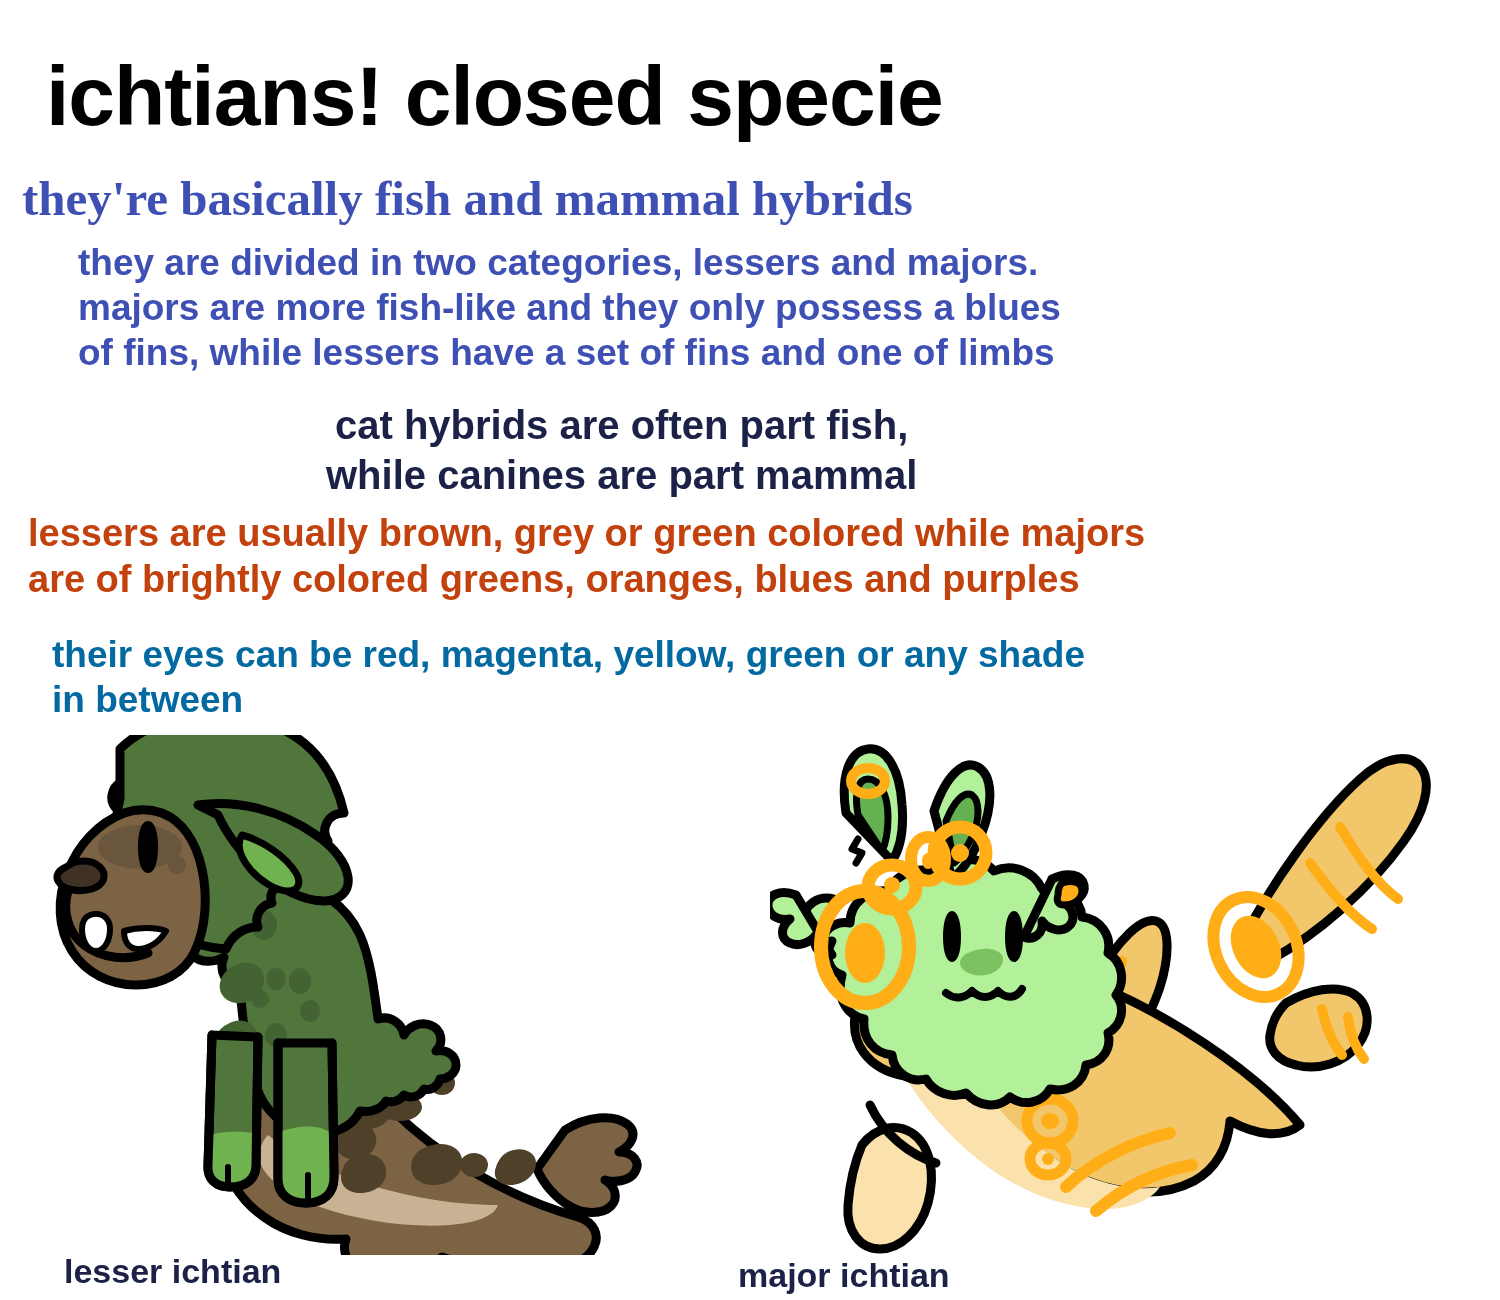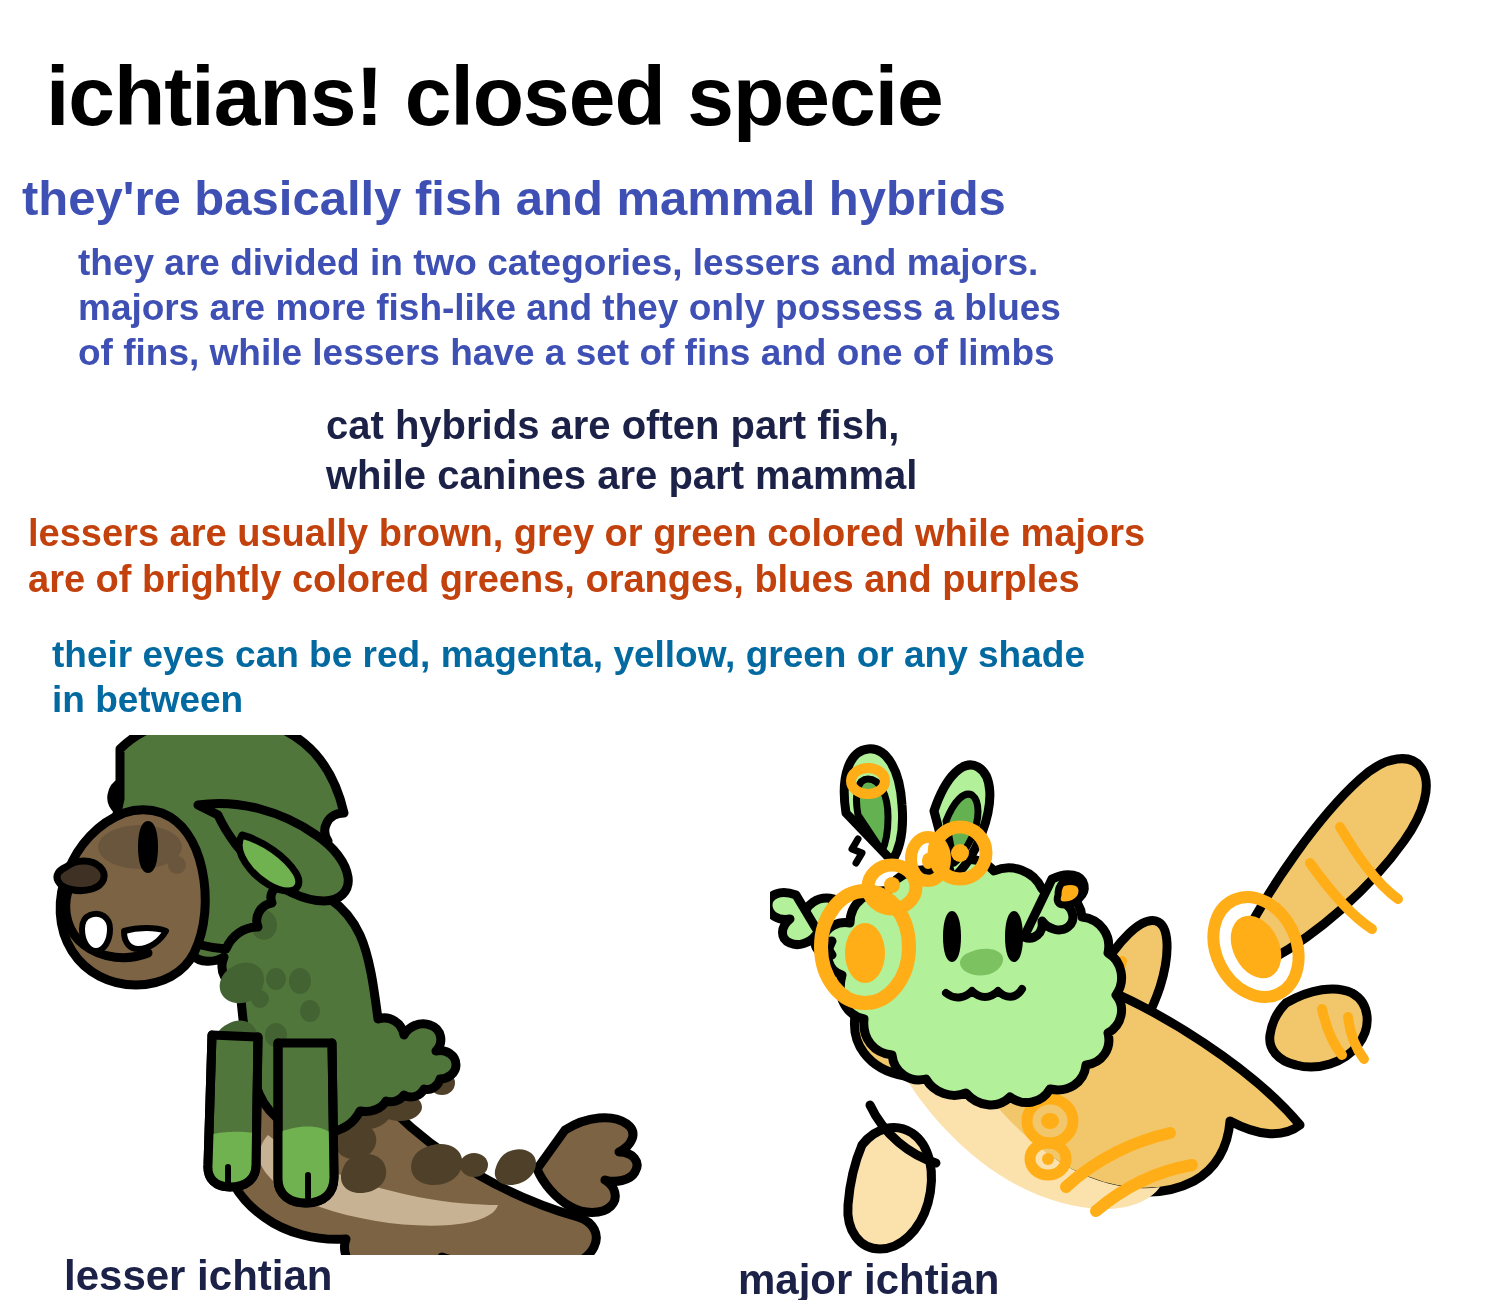--- a/index.html
+++ b/index.html
@@ -36,40 +36,42 @@
   }
   .subtitle {
     position: absolute;
     left: 22px;
     top: 174px;
     font-size: 49px;
     font-weight: bold;
     color: #3f50b5;
     line-height: 1.0;
     white-space: nowrap;
+    font-family: Liberation Serif, serif;
   }
   .para-blue-1 {
     position: absolute;
     left: 78px;
     top: 240px;
     font-size: 37px;
     font-weight: bold;
     color: #3f50b5;
     line-height: 1.22;
     white-space: nowrap;
   }
   .para-dark {
     position: absolute;
     left: 326px;
     top: 400px;
     font-size: 40px;
     font-weight: bold;
     color: #1b2147;
     line-height: 1.25;
     white-space: nowrap;
+    text-align: center;
   }
   .para-blue-2 {
     position: absolute;
     left: 28px;
     top: 510px;
     font-size: 38px;
     font-weight: bold;
     color: #c2410c;
     line-height: 1.22;
     white-space: nowrap;
@@ -79,21 +81,21 @@
     left: 52px;
     top: 632px;
     font-size: 37px;
     font-weight: bold;
     color: #0369a1;
     line-height: 1.22;
     white-space: nowrap;
   }
   .caption {
     position: absolute;
-    font-size: 42px;
+    font-size: 34px;
     font-weight: bold;
     color: #1b2147;
     white-space: nowrap;
   }
   .caption-lesser { left: 64px;  top: 1252px; }
   .caption-major  { left: 738px; top: 1256px; }
 
   
   .art {
     position: absolute;

